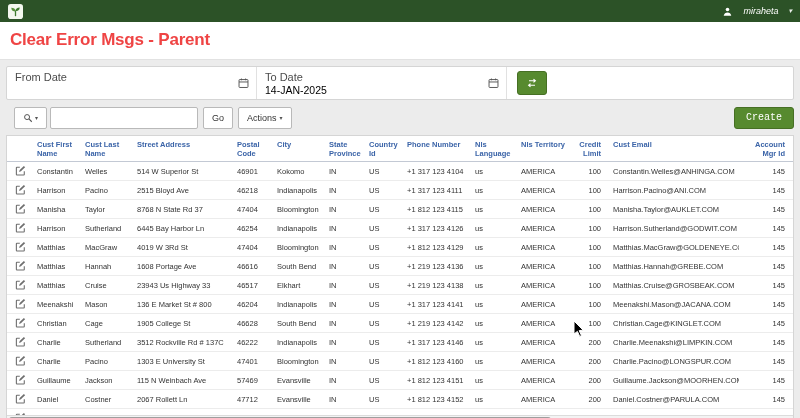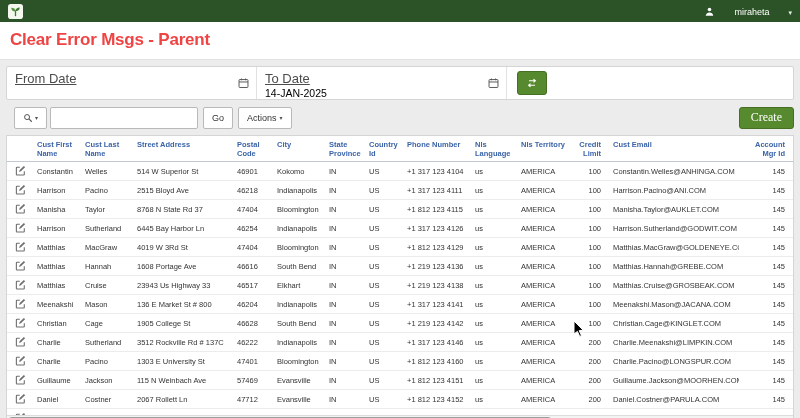--- a/index.html
+++ b/index.html
@@ -9,36 +9,36 @@
     background: #ececec;
     position: relative;
     color: #222;
   }
   
   .app-header {
     height: 22px; background: var(--header-bg, #2c5227);
     display: flex; align-items: center; padding: 0 8px; gap: 6px;
   }
   .logo-badge { width: 15px; height: 15px; display: flex; align-items: center; justify-content: center; cursor: pointer; }
-  .user-menu { margin-left: auto; display: flex; align-items: flex-end; gap: 19px; color: #fff; font-size: 9px; cursor: pointer; }
+  .user-menu { margin-left: auto; display: flex; align-items: center; gap: 10px; color: #fff; font-size: 9px; cursor: pointer; font-style: italic; }
   .user-menu .caret { font-size: 7px; opacity: .9; }
   
   .title-bar { background: #fff; padding: 8px 10px 9px; border-bottom: 1px solid #e2e2e2; }
   .title-bar h1 { font-size: 17px; font-weight: 700; color: #ef4444; letter-spacing: -0.2px; }
   
   .content { padding: 6px; }
   .filter-card {
     background: #fff; border: 1px solid #d5d5d5; border-radius: 2px;
     display: flex; align-items: stretch; height: 34px;
   }
   .date-field {
     width: 250px; border-right: 1px solid #e1e1e1; position: relative;
     padding: 4px 26px 3px 8px; cursor: text;
   }
-  .date-field .flabel { font-size: 13px; color: #4c4c4c; display: block; text-decoration: underline; }
+  .date-field .flabel { font-size: 11px; color: #4c4c4c; display: block; }
   .date-field .fvalue { font-size: 10.5px; color: #000; margin-top: 1px; }
   .cal-btn {
     position: absolute; right: 5px; top: 50%; transform: translateY(-50%);
     background: none; border: none; cursor: pointer; padding: 2px; line-height: 0;
   }
   .apply-btn {
     align-self: center; margin-left: 10px; width: 30px; height: 24px;
     background: var(--btn-green, #578a2f); border: 1px solid var(--btn-green-border, #466f24);
     border-radius: 3px; cursor: pointer; display: flex; align-items: center; justify-content: center; line-height: 0;
   }
@@ -55,21 +55,21 @@
   }
   .go-btn, .actions-btn {
     height: 22px; margin-left: 5px; background: #fff; border: 1px solid #b9b9b9; border-radius: 2px;
     font-family: "Liberation Sans", sans-serif; font-size: 9px; color: #333; padding: 0 8px; cursor: pointer;
     display: flex; align-items: center; gap: 3px;
   }
   .actions-btn .caret { font-size: 6px; color: #555; }
   .create-btn {
     margin-left: auto; height: 22px; padding: 0 11px;
     background: var(--btn-green, #578a2f); border: 1px solid var(--btn-green-border, #466f24);
-    border-radius: 3px; color: #fff; font-family: Liberation Serif, serif; font-size: 12px; cursor: pointer;
+    border-radius: 3px; color: #fff; font-family: Liberation Mono, monospace; font-size: 10px; cursor: pointer;
   }
   
   .grid-card {
     margin-top: 6px; background: #fff; border: 1px solid #d5d5d5;
     height: 290px; overflow: hidden; position: relative;
   }
   table { border-collapse: collapse; table-layout: fixed; width: 786px; }
   th, td { font-size: 7.5px; text-align: left; overflow: hidden; white-space: nowrap; }
   thead th {
     color: var(--th-color, #3b64a8); font-weight: 700; vertical-align: top;

